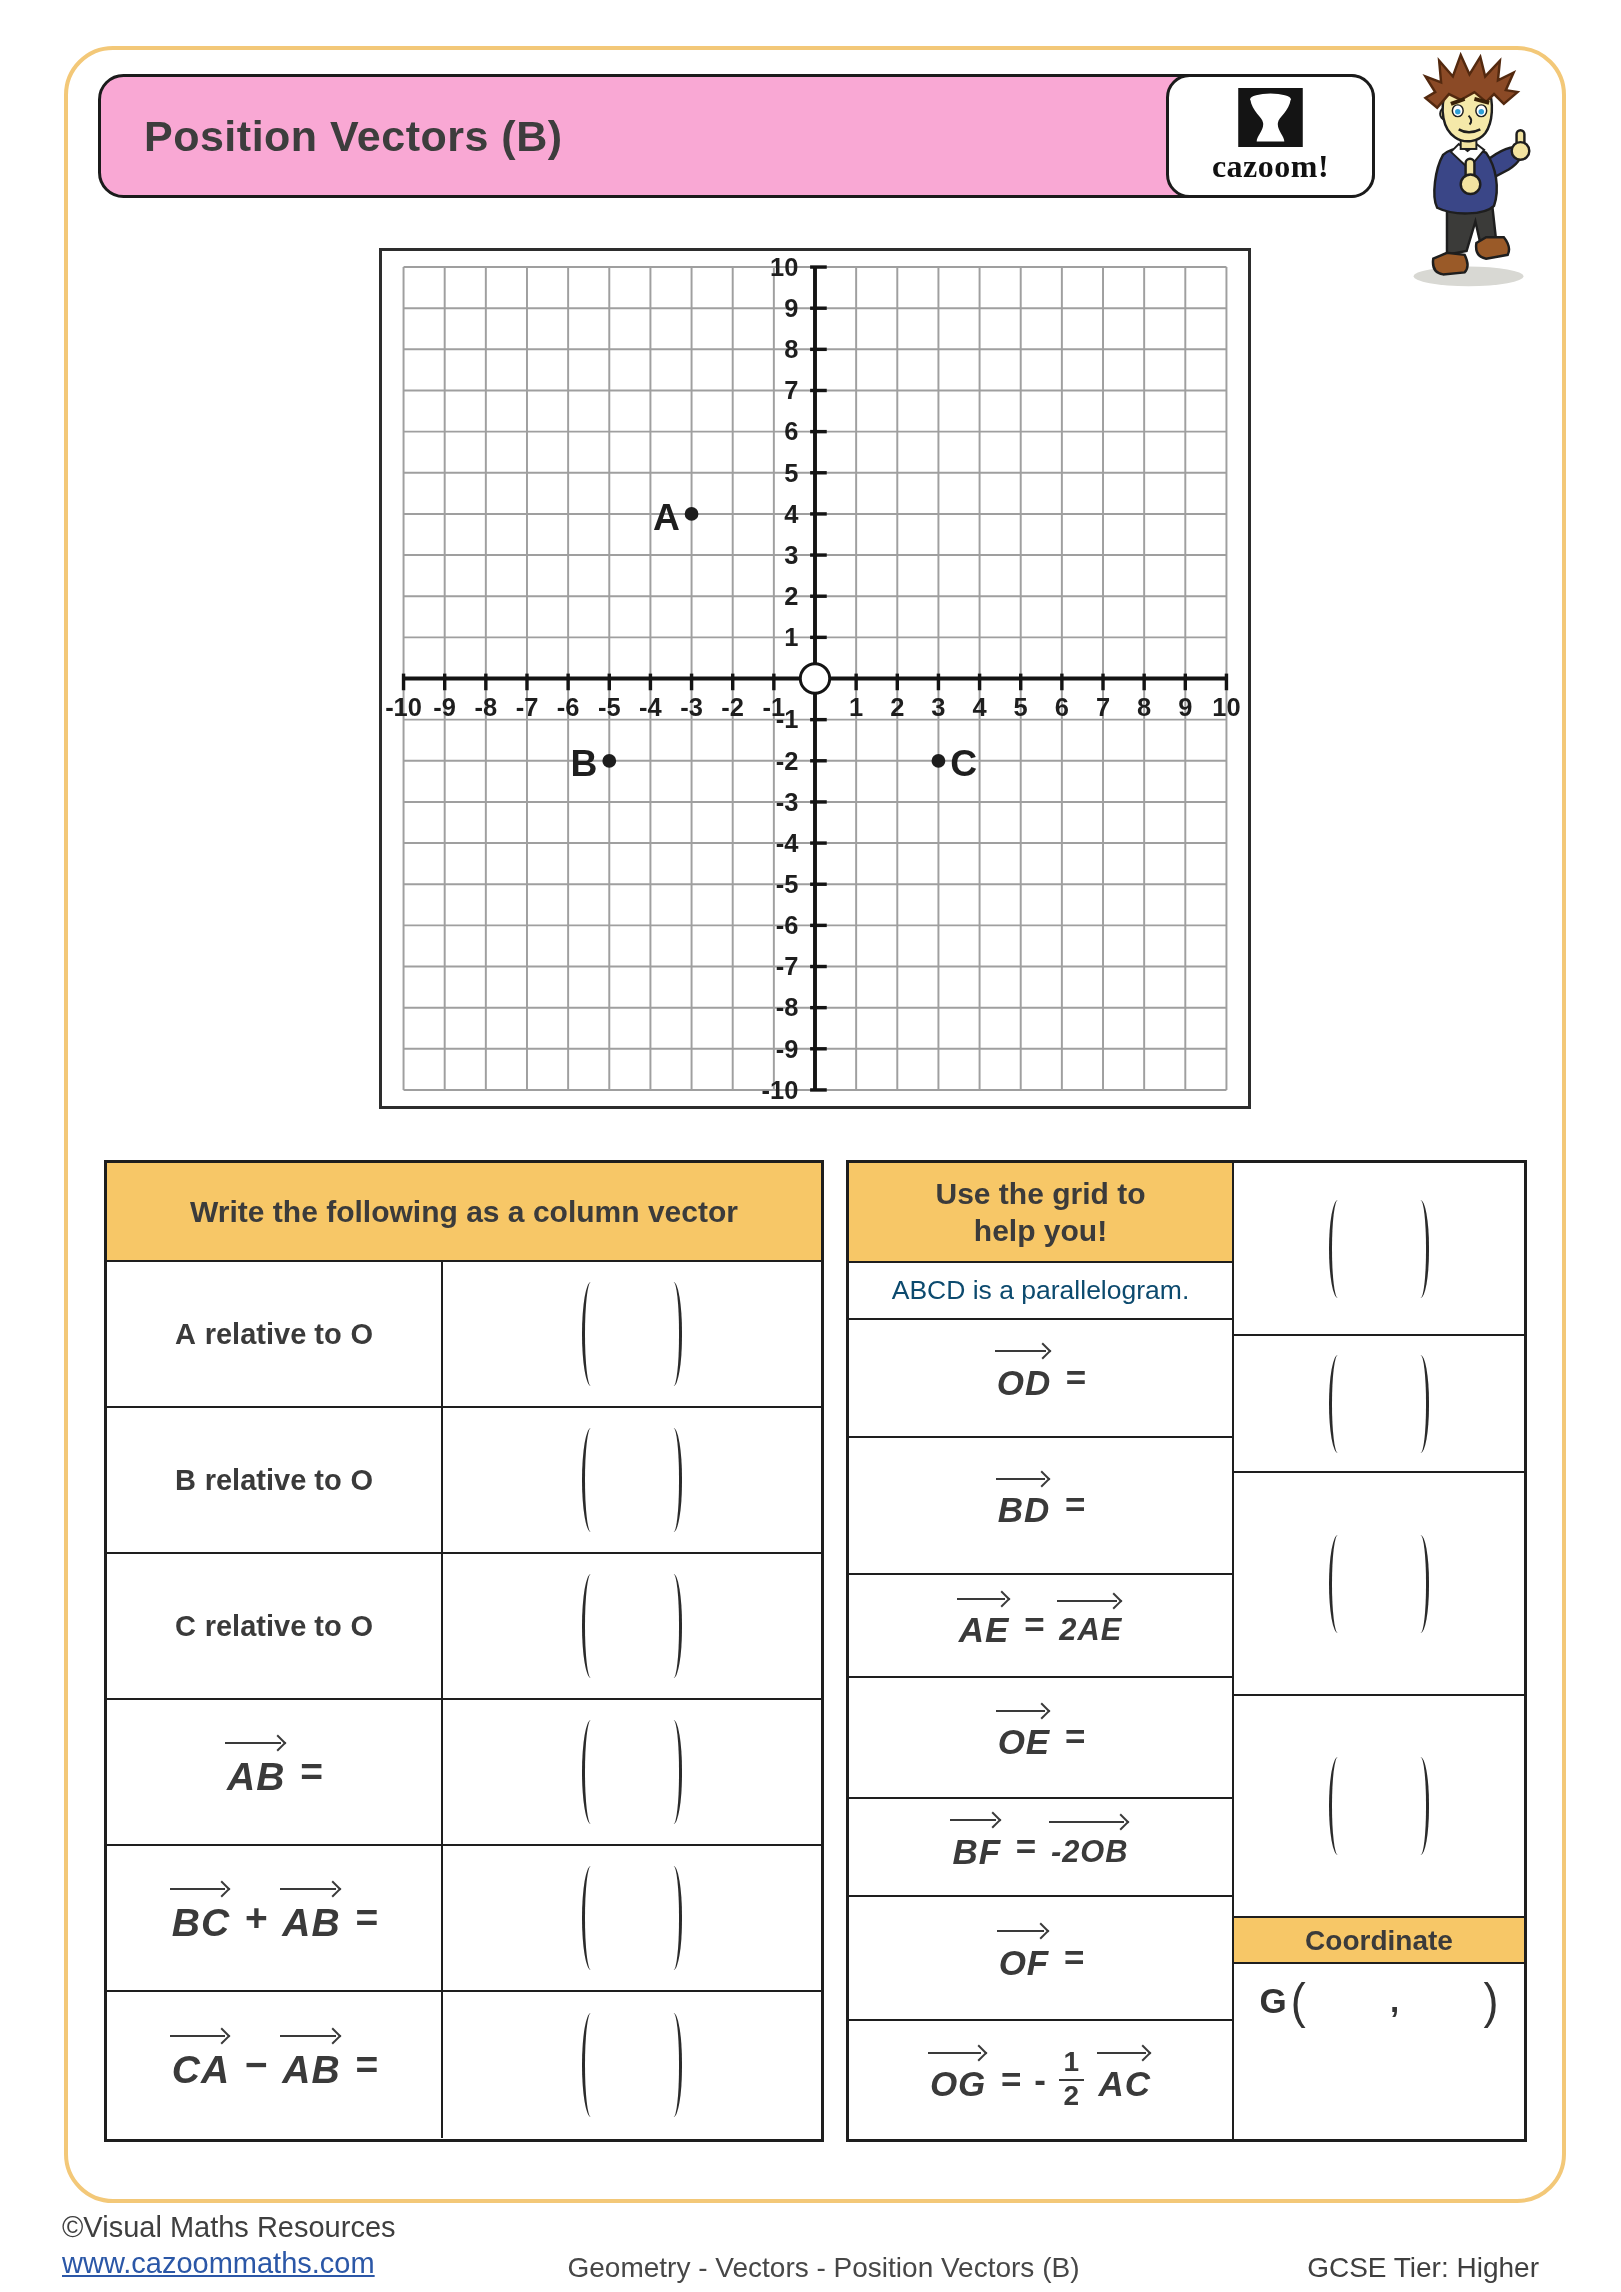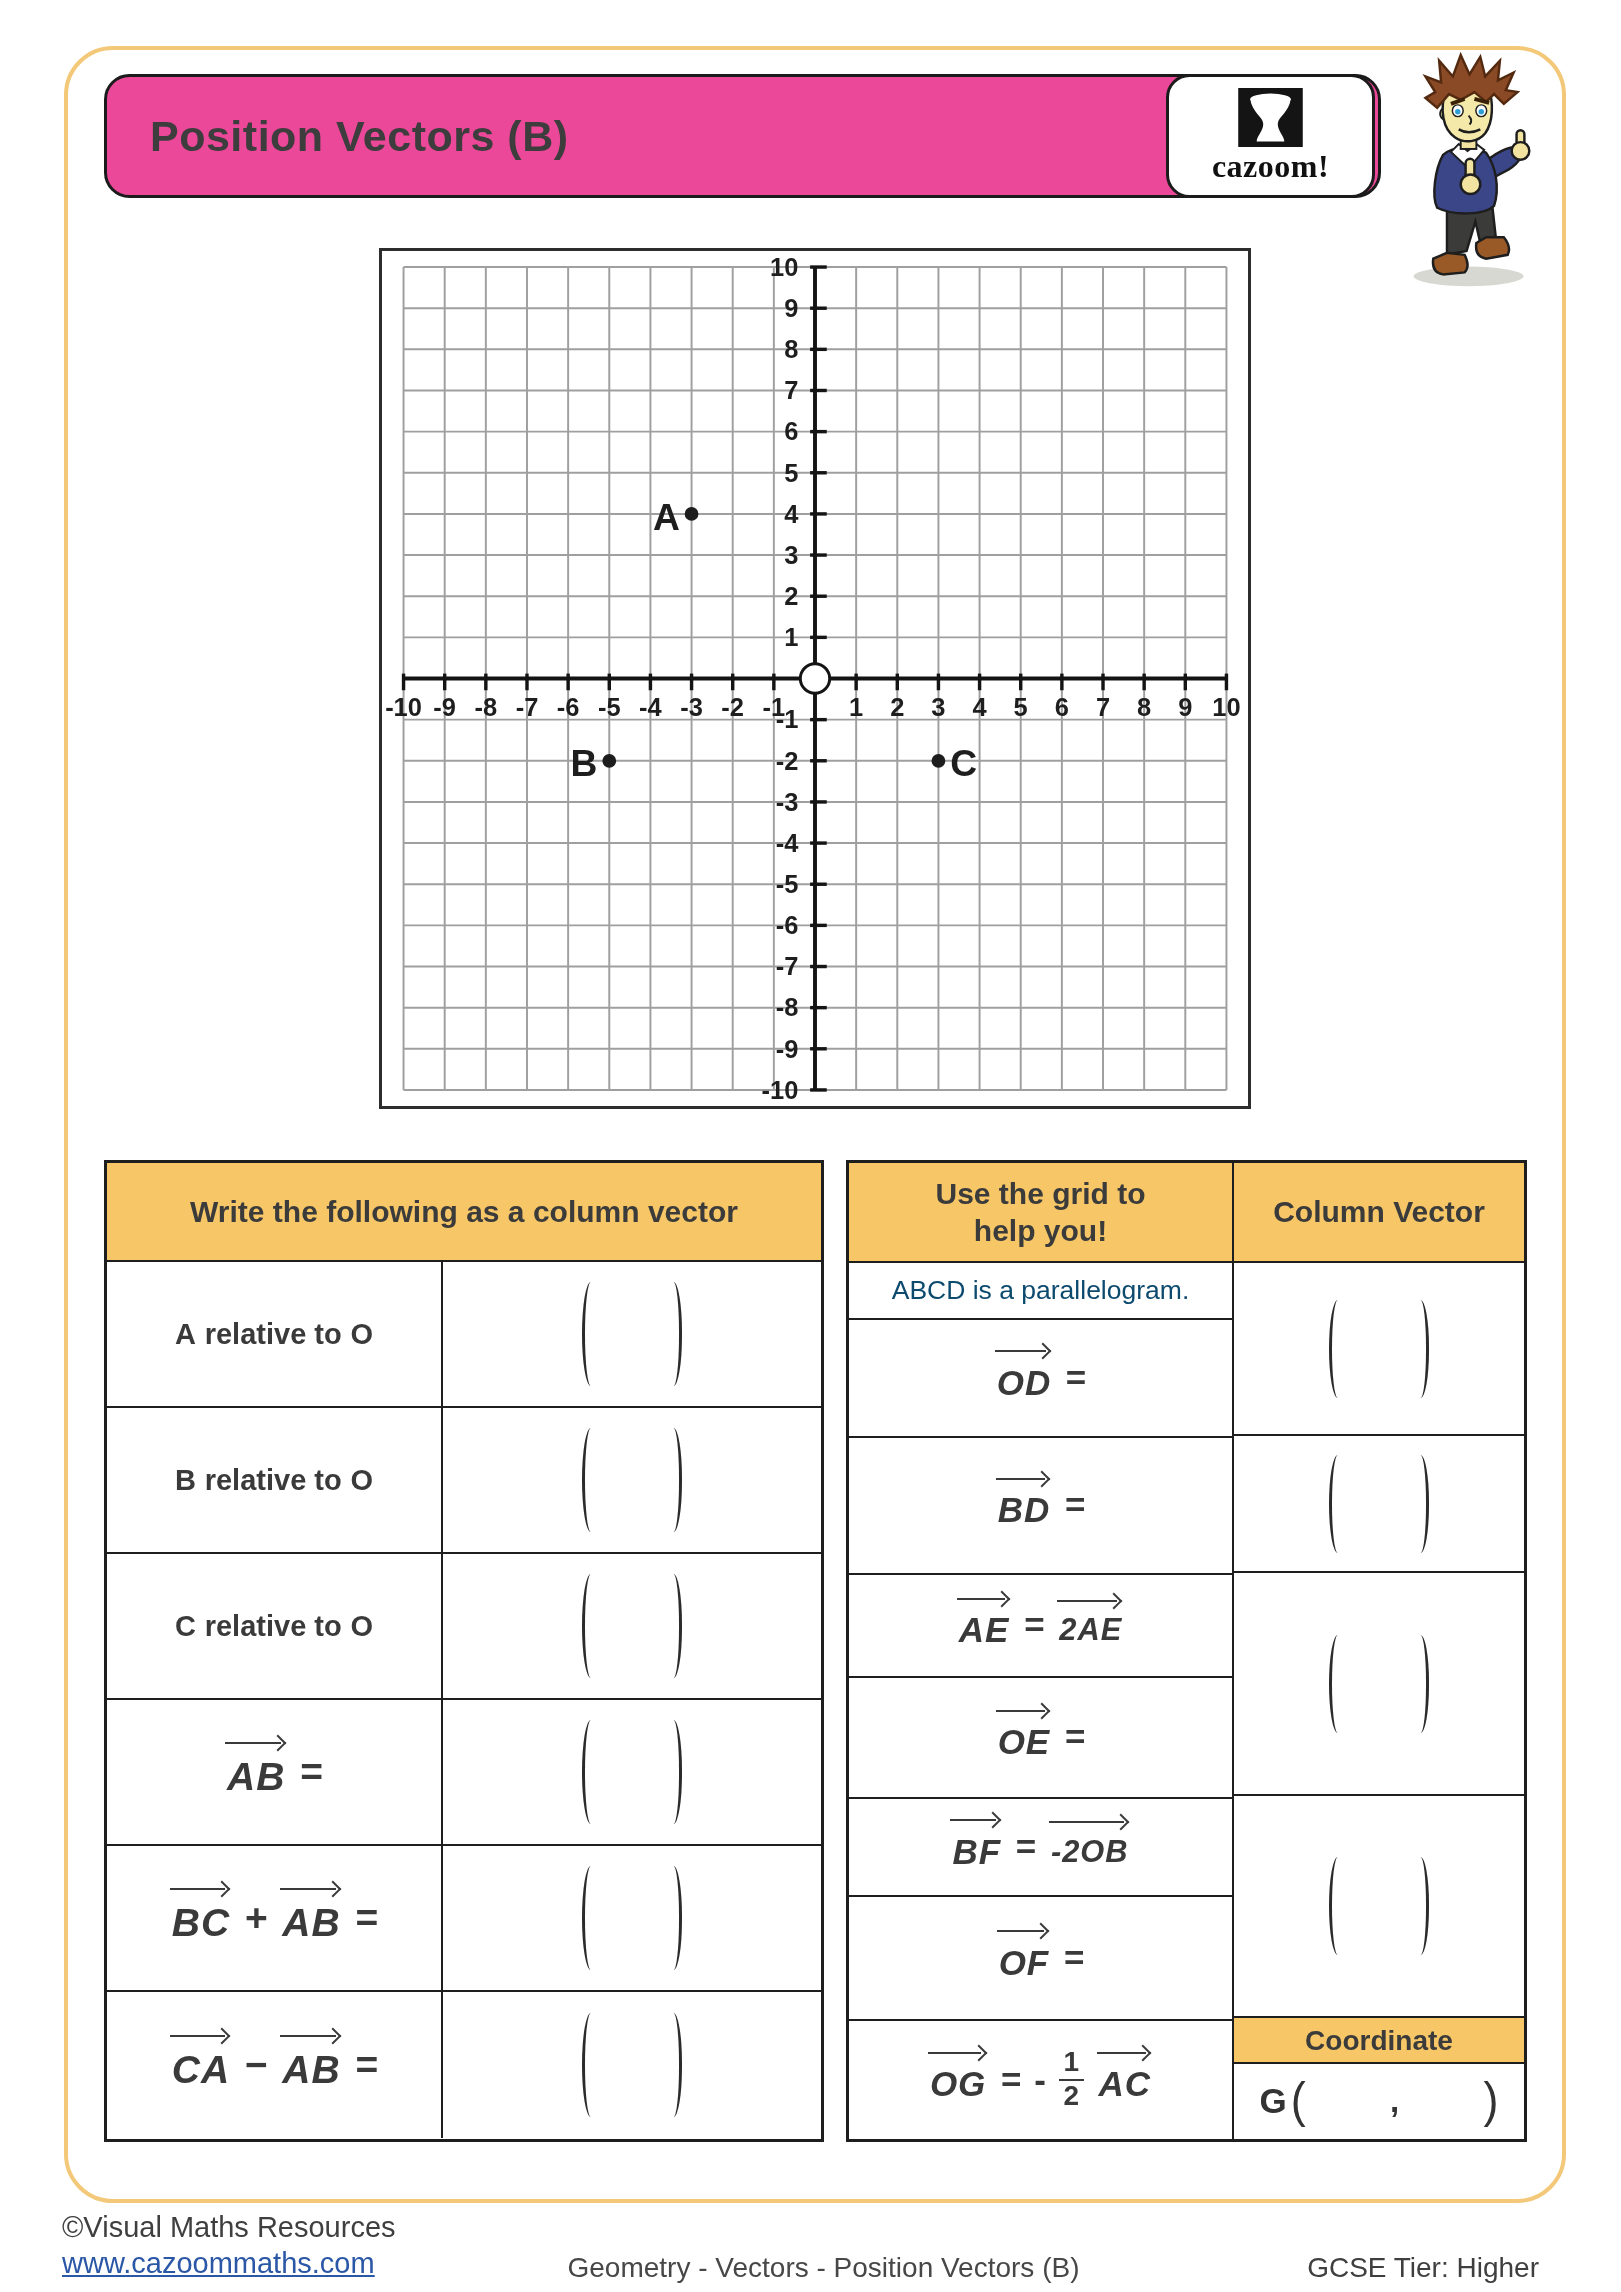--- a/index.html
+++ b/index.html
@@ -4,22 +4,22 @@
 <style>
   html,body{margin:0;padding:0;background:#ffffff;}
   .page{position:relative;width:1621px;height:2293px;background:#ffffff;
         font-family:"Liberation Sans",sans-serif;color:#3a3a3a;overflow:hidden;}
 
   
   .frame{position:absolute;left:64px;top:46px;width:1494px;height:2149px;
          border:4.9px solid #F3C878;border-radius:49px;}
 
   
-  .title-box{position:absolute;left:104px;top:74px;width:1277px;height:124px;
-             background:#ec4899;border:3.9px solid #1b1b1b;border-radius:25.5px;box-sizing:border-box;}
+  .title-box{position:absolute;left:98px;top:74px;width:1277px;height:124px;
+             background:#f9a8d4;border:3.9px solid #1b1b1b;border-radius:25.5px;box-sizing:border-box;}
   .title-box h1{position:absolute;left:43px;top:50%;transform:translateY(-50%);
                 margin:0;font-size:43px;font-weight:bold;letter-spacing:0.5px;color:#3d3d3d;}
   .logo-box{position:absolute;left:1166px;top:74px;width:209px;height:124px;
             background:#ffffff;border:3.9px solid #1b1b1b;border-radius:23.5px;box-sizing:border-box;
             display:flex;flex-direction:column;align-items:center;justify-content:center;gap:1px;}
   .logo-text{font-family:"Liberation Serif",serif;font-weight:bold;font-size:32px;color:#111;letter-spacing:0.5px;}
   .mascot{position:absolute;left:1392px;top:49px;width:157px;height:245px;}
 
   
   .grid-box{position:absolute;left:379px;top:248px;width:866px;height:855px;
@@ -402,23 +402,20 @@
             <span class="sign">-</span>
             <span class="frac">
               <span class="num">1</span>
               <span class="den">2</span>
             </span>
             <span class="vec"><span class="arr"></span><span>AC</span></span>
           </span>
       </div>
     </div>
     <div class="rt-right">
-      <div class="rc hdr" style="height:100px">
-        <span>Column Vector</span>
-      </div>
       <div class="rc" style="height:173px">
         <span class="cv">
             <span class="paren"></span>
             <span class="paren r"></span>
           </span>
       </div>
       <div class="rc" style="height:137px">
         <span class="cv">
             <span class="paren"></span>
             <span class="paren r"></span>

